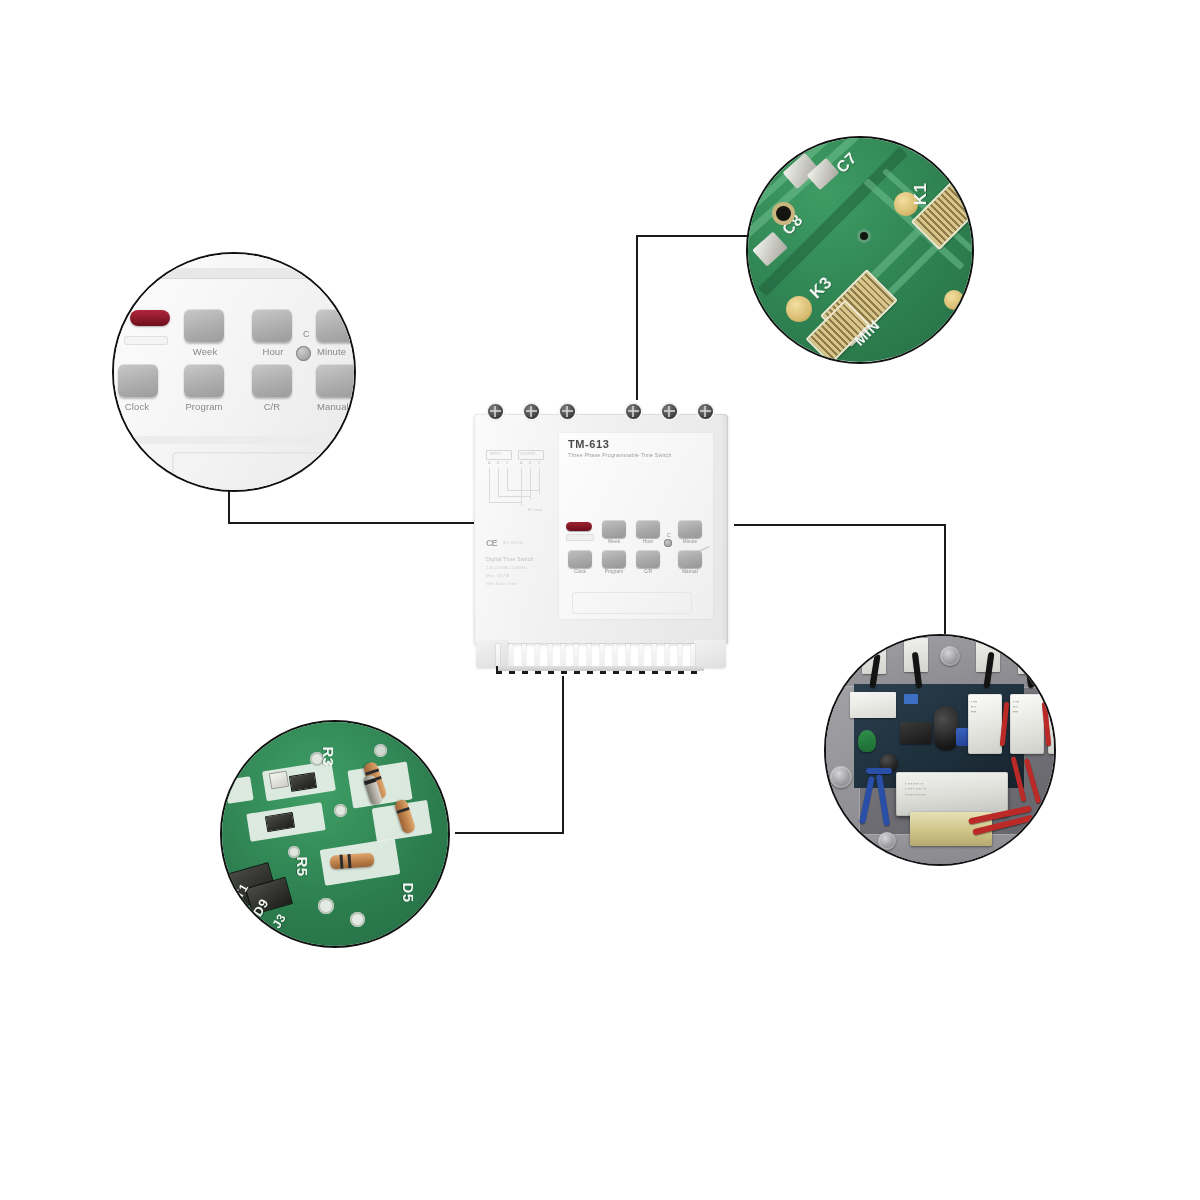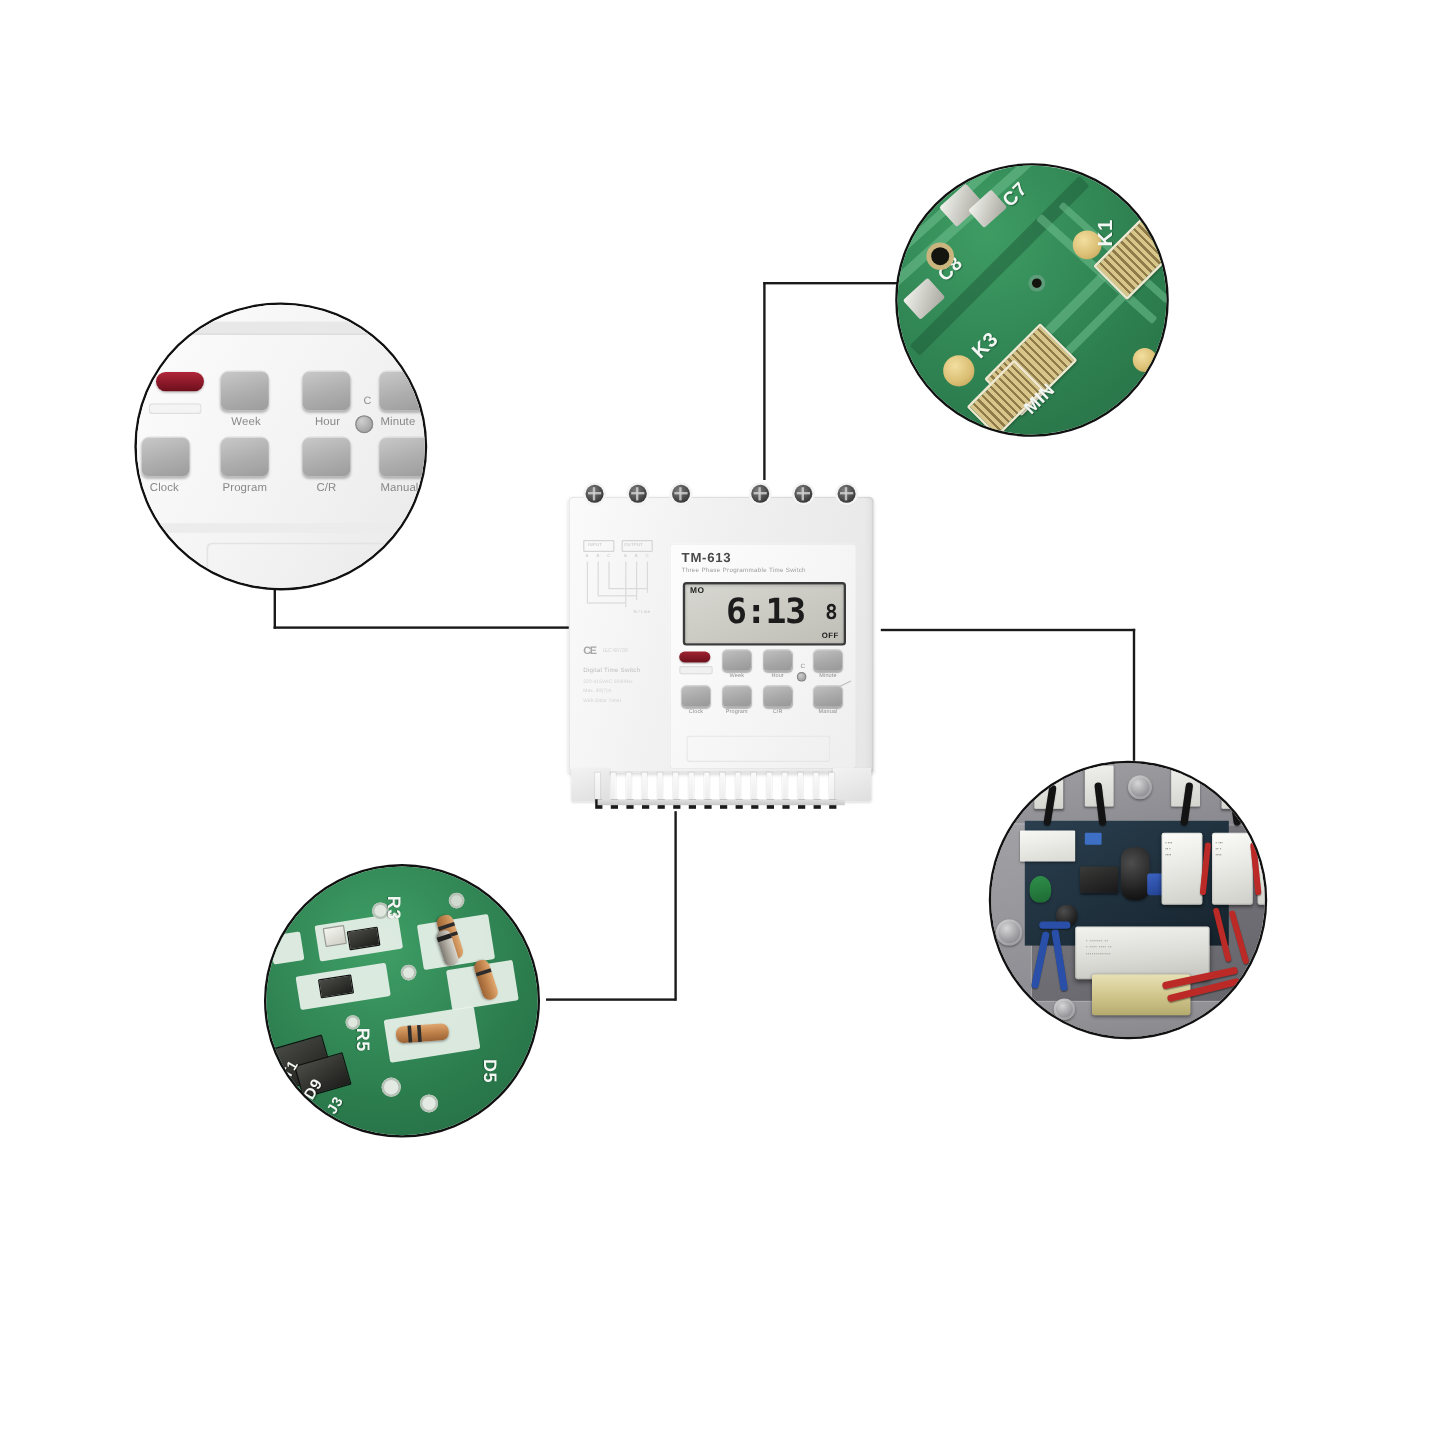--- a/index.html
+++ b/index.html
@@ -164,21 +164,21 @@
     content: "";
     position: absolute;
     background: #cfcfcf;
     opacity: .85;
   }
   .screw::before { left: 2px; right: 2px; top: 6px; height: 2px; }
   .screw::after  { top: 2px; bottom: 2px; left: 6px; width: 2px; }
 
   .faceplate {
     position: absolute;
-    left: 84px; top: 61px;
+    left: 84px; top: 40px;
     width: 156px; height: 188px;
     background: linear-gradient(120deg, #fdfdfd 0%, #f5f5f5 60%, #eeeeee 100%);
     border-radius: 3px;
     box-shadow: inset 0 0 0 1px rgba(0,0,0,.05);
   }
   .model-name {
     position: absolute;
     left: 10px; top: 6px;
     font-size: 11px;
     font-weight: 700;
@@ -703,26 +703,20 @@
       <div class="spec-title">Digital Time Switch</div>
       <div class="spec-line">220-415VAC    50/60Hz</div>
       <div class="spec-line">Max. 30(7)A</div>
       <div class="spec-line">With Solar Timer</div>
     </div>
 
     <div class="faceplate">
       <div class="model-name">TM-613</div>
       <div class="model-sub">Three Phase Programmable Time Switch</div>
 
-      <div class="lcd">
-        <div class="lcd-day">MO</div>
-        <div class="lcd-digits">6:13</div>
-        <div class="lcd-small">8</div>
-        <div class="lcd-off">OFF</div>
-      </div>
 
       <div class="keypad">
         <div class="led-ind"></div>
         <div class="led-slot"></div>
 
         <div class="key" style="left:36px; top:0;"></div>
         <div class="key-label" style="left:33px; top:19px;">Week</div>
 
         <div class="key" style="left:70px; top:0;"></div>
         <div class="key-label" style="left:67px; top:19px;">Hour</div>

